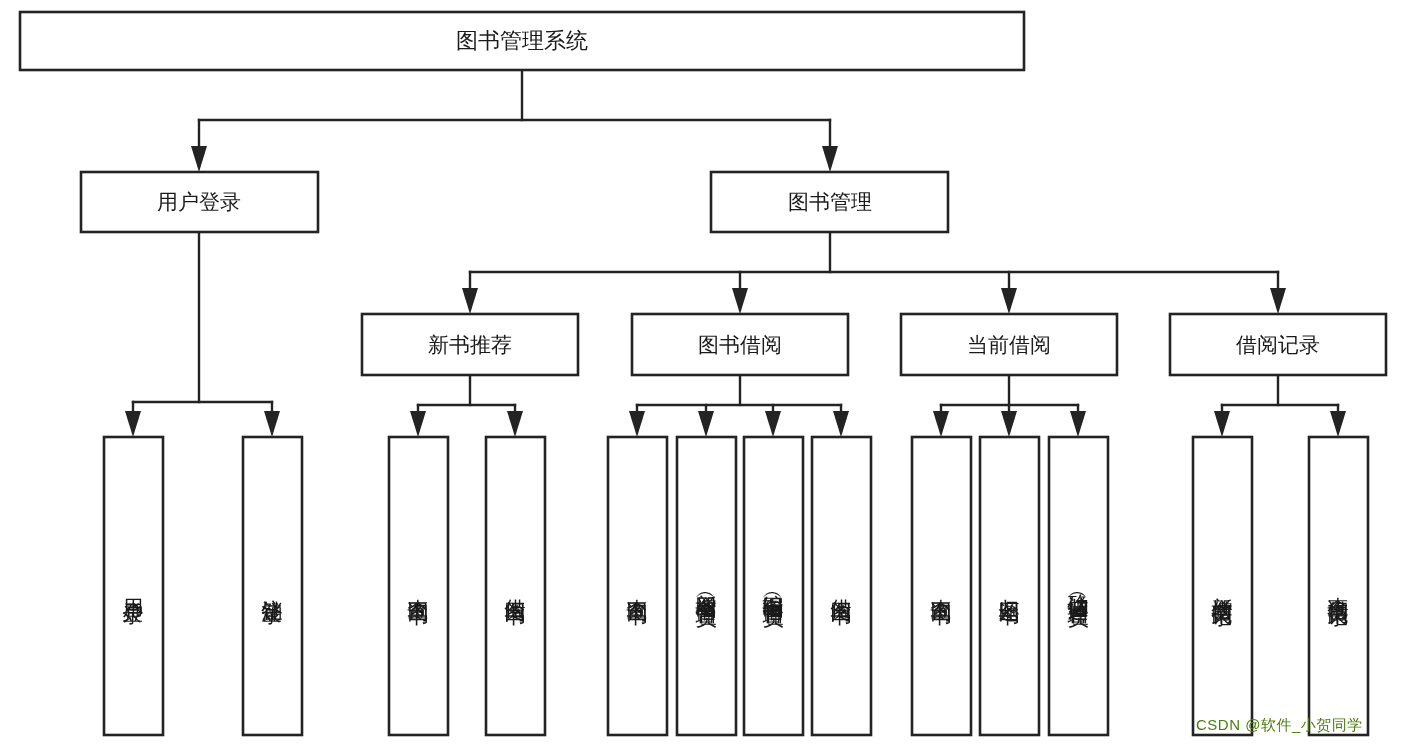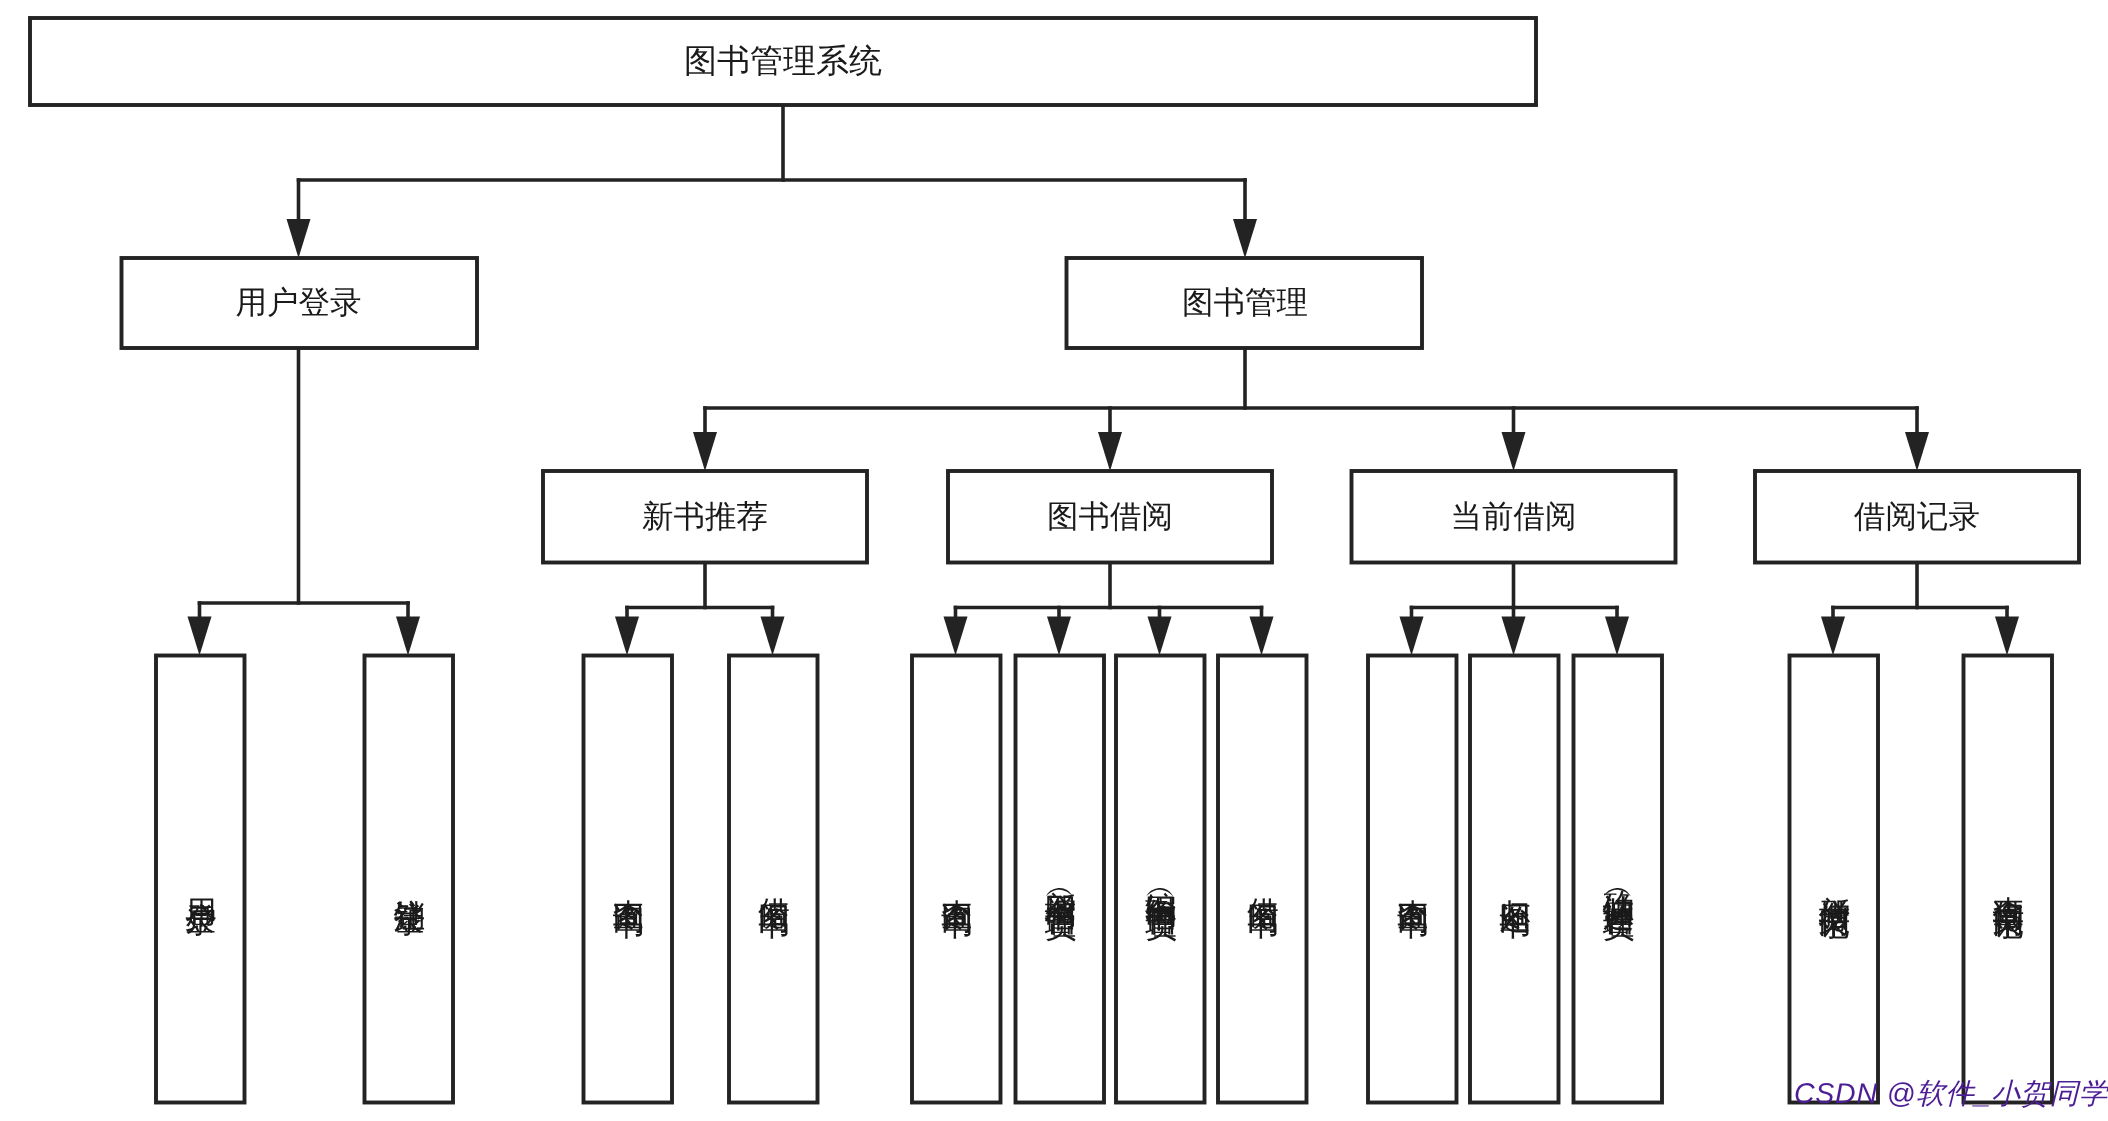--- a/index.html
+++ b/index.html
@@ -70,25 +70,24 @@
     display: flex;
     align-items: center;
     justify-content: center;
     text-align: center;
     white-space: nowrap;
     pointer-events: none;
   }
   .watermark {
     position: absolute;
     font-family: "Liberation Sans", "DejaVu Sans", sans-serif;
-    font-size: 19px;
-    color: #4c1d95;
+    font-size: 15px;
+    color: #4d7c0f;
     white-space: nowrap;
     letter-spacing: 0.5px;
-    font-style: italic;
   }
 </style>
 </head>
 <body>
 
 <div id="diagram-root">
 
   <svg id="tree-svg" viewBox="0 0 1405 747" xmlns="http://www.w3.org/2000/svg">
 
     <g>

